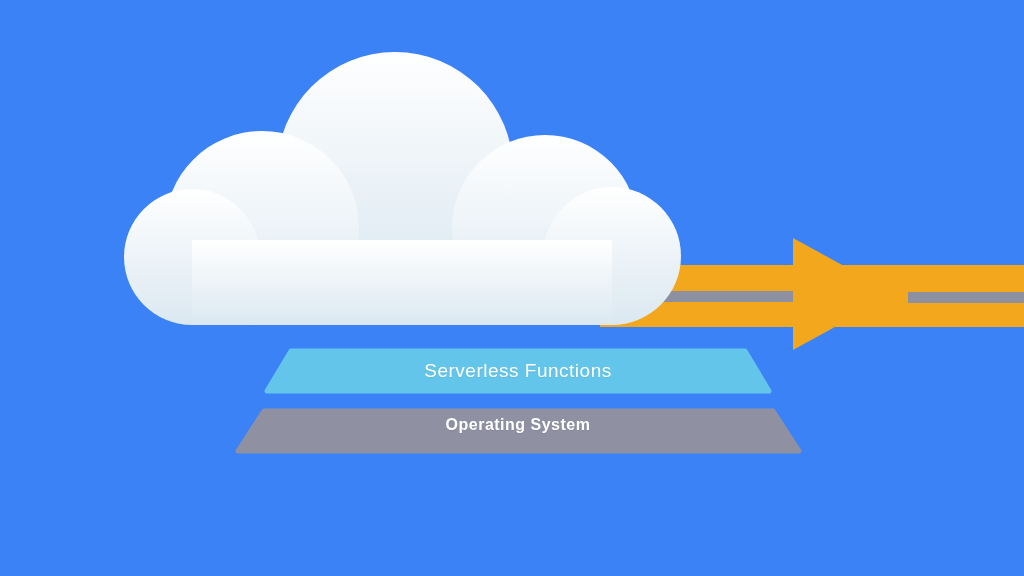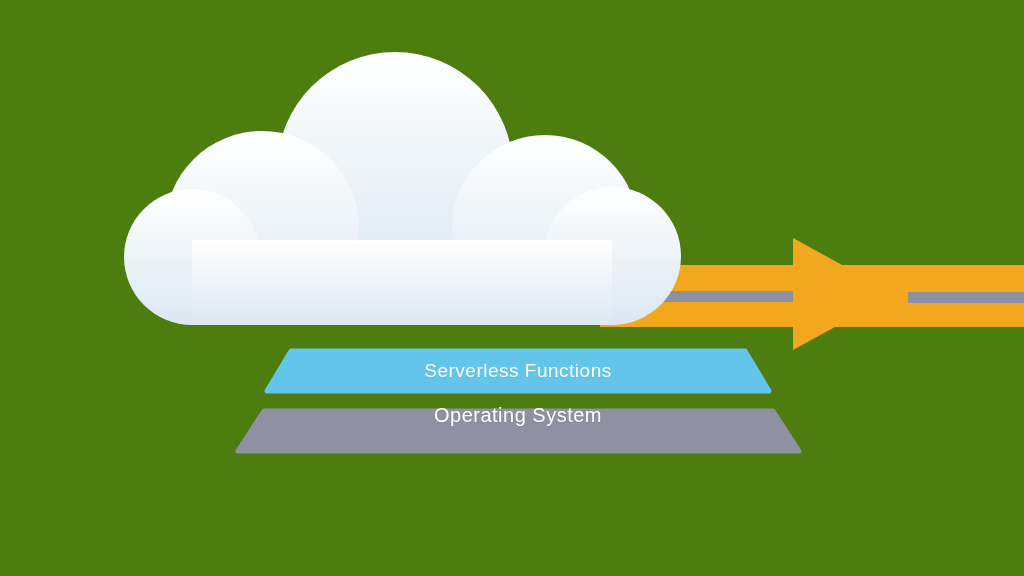--- a/index.html
+++ b/index.html
@@ -34,35 +34,36 @@
     letter-spacing: 0.5px;
     user-select: none;
     white-space: nowrap;
   }
   .label-serverless {
     top: 349px;
     font-size: 19px;
     text-shadow: 0 1px 1px rgba(0,0,0,0.06);
   }
   .label-os {
-    top: 393px;
-    font-size: 20px;
+    top: 403px;
+    font-size: 16px;
     text-shadow: 0 1px 1px rgba(0,0,0,0.06);
+    font-weight: bold;
   }
   .layer-shape {
     stroke-width: 5px;
     stroke-linejoin: round;
   }
   .layer-blue  { stroke: #63c5e9; }
   .layer-gray  { stroke: #8f91a3; }
 </style>
 </head>
 <body>
 
-<div class="stage" style="background-color: #4d7c0f;">
+<div class="stage" style="background-color: #3b82f6;">
 
   <svg width="1024" height="576" viewBox="0 0 1024 576">
 
     <defs>
       <linearGradient id="cloudGrad" x1="0" y1="0" x2="0" y2="1">
         <stop offset="0" stop-color="#ffffff"></stop>
         <stop offset="1" stop-color="#dbe8f1"></stop>
       </linearGradient>
     </defs>
 

